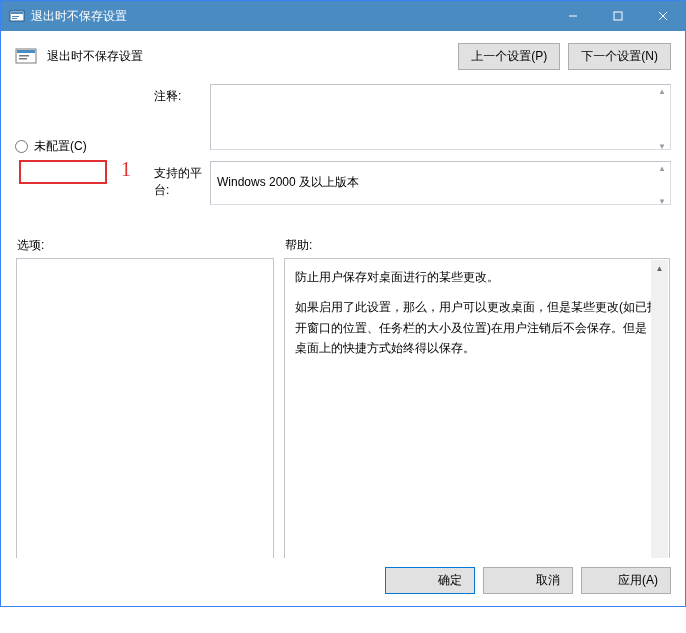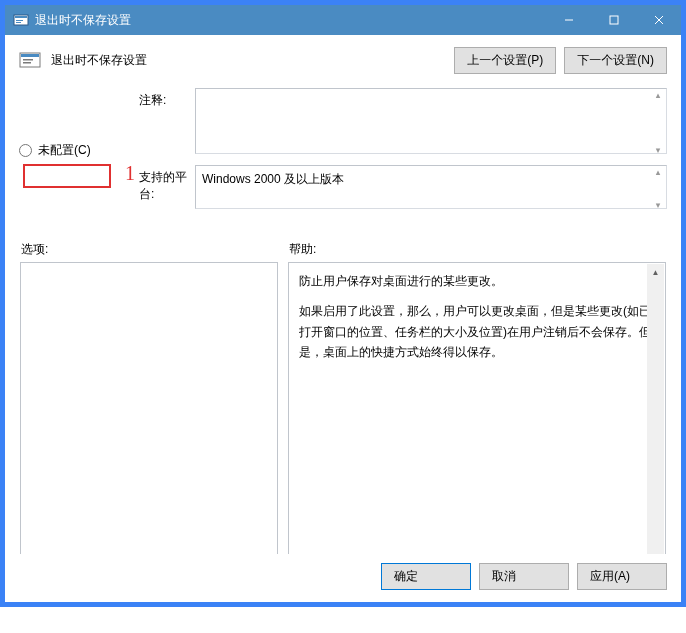--- a/index.html
+++ b/index.html
@@ -1,39 +1,39 @@
 <!DOCTYPE html>
 <html><head>
   <meta charset="utf-8">
   <style>
     * { box-sizing: border-box; margin: 0; padding: 0; }
     body { font-family: "Microsoft YaHei", "Segoe UI", sans-serif; font-size: 12px; background: #fff; }
-    .window { width: 686px; height: 607px; border: 5px solid #3b82f6; position: relative; background: #fff; }
+    .window { width: 686px; height: 607px; border: 1px solid #3b82f6; position: relative; background: #fff; }
     .titlebar { height: 30px; background: #4a8bc2; display: flex; align-items: center; color: #fff; }
     .titlebar-icon { width: 16px; height: 16px; margin: 0 6px 0 8px; display: inline-flex; }
     .titlebar-text { flex: 1; font-size: 12px; }
     .win-controls { display: flex; height: 100%; }
     .win-btn { width: 45px; height: 100%; display: flex; align-items: center; justify-content: center; color: #fff; }
     .content { padding: 12px 14px 0 14px; }
     .header-row { display: flex; align-items: center; margin-bottom: 14px; }
     .header-icon { width: 24px; height: 20px; margin-right: 8px; display: inline-flex; }
     .header-title { flex: 1; font-size: 12px; }
     .nav-btns { display: flex; gap: 8px; }
-    .btn { background: #e1e1e1; border: 1px solid #adadad; padding: 4px 12px; font-size: 12px; font-family: inherit; cursor: pointer; min-width: 90px; text-align: left; }
+    .btn { background: #e1e1e1; border: 1px solid #adadad; padding: 4px 12px; font-size: 12px; font-family: inherit; cursor: pointer; min-width: 90px; text-align: right; }
     .upper-grid { display: flex; margin-bottom: 10px; align-items: center; }
     .radio-col { width: 120px; padding-top: 4px; position: relative; }
     .radio-opt { display: flex; align-items: center; margin-bottom: 12px; cursor: pointer; }
     .radio-opt input { margin-right: 6px; }
     .highlight-box { position: absolute; border: 2px solid #e03030; left: 4px; top: 26px; width: 88px; height: 24px; pointer-events: none; }
     .annotation-1 { position: absolute; left: 106px; top: 24px; color: #e03030; font-size: 20px; font-family: serif; }
-    .fields-col { flex: 1; }
+    .fields-col { flex: 1; margin-left: 19px; }
     .field-row { display: flex; margin-bottom: 8px; }
     .field-label { width: 56px; padding-top: 4px; text-align: left; }
     .field-ctrl { flex: 1; }
-    .textarea { width: 100%; border: 1px solid #c0c5cc; border-right-color: #d8dce2; border-bottom-color: #d8dce2; font-family: inherit; font-size: 12px; resize: none; padding: 5px 6px; background: #fff; position: relative; }
+    .textarea { width: 100%; border: 1px solid #c0c5cc; border-right-color: #d8dce2; border-bottom-color: #d8dce2; font-family: inherit; font-size: 12px; resize: none; padding: 12px 6px; background: #fff; position: relative; }
     .comment-box { height: 66px; }
     .platform-box { height: 44px; }
     .lower-labels { display: flex; margin-top: 21px; }
     .lower-labels .lbl-left { width: 270px; padding-left: 2px; }
     .panels { display: flex; gap: 10px; margin-top: 4px; height: 320px; padding: 0 1px; }
     .panel { border: 1px solid #c0c5cc; background: #fff; padding: 8px 10px; overflow: hidden; position: relative; }
     .panel-left { width: 258px; }
     .panel-right { flex: 1; line-height: 1.7; }
     .panel-right p { margin-bottom: 10px; }
     .vscroll { position: absolute; right: 1px; top: 1px; bottom: 1px; width: 17px; background: #f0f0f0; display: flex; flex-direction: column; justify-content: space-between; align-items: center; }

